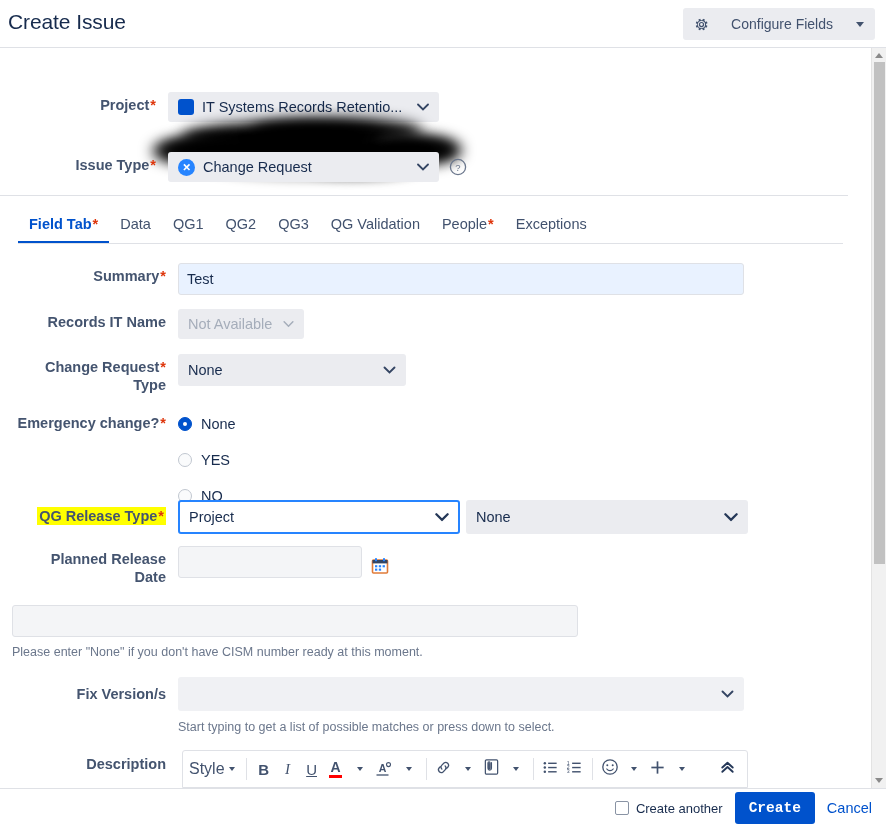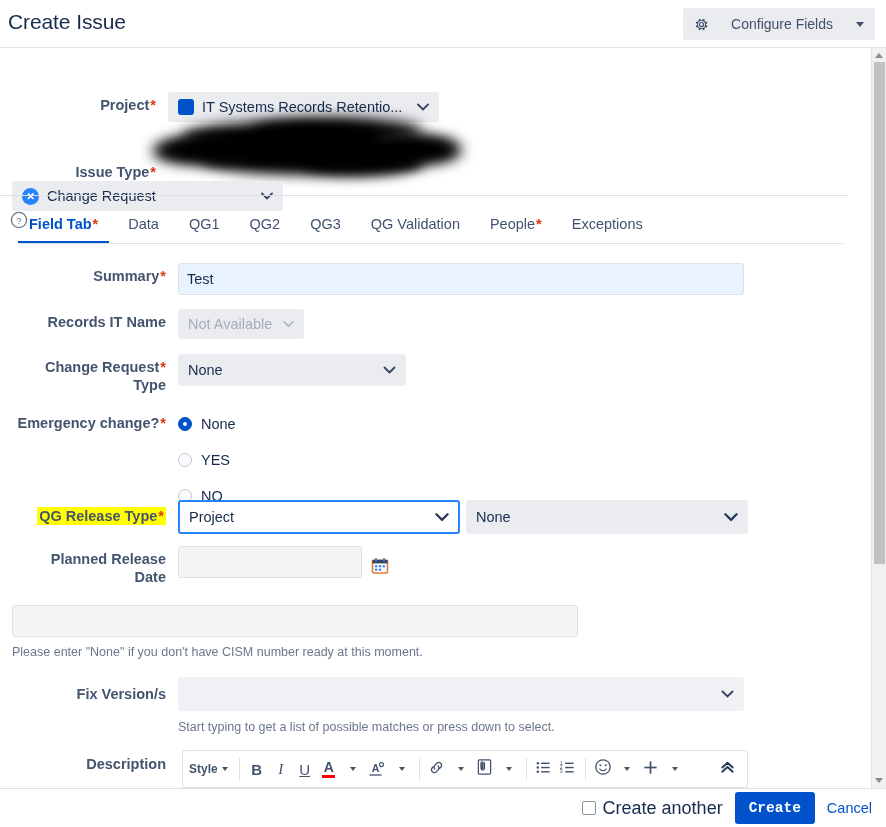--- a/index.html
+++ b/index.html
@@ -107,21 +107,21 @@
 
   
   .divider {
     position: absolute; left: 0; top: 147px;
     width: 848px; height: 1px; background: #dfe1e6;
   }
 
   
   .tabs {
     position: absolute; left: 18px; top: 168px;
-    display: flex; align-items: flex-end; gap: 8px;
+    display: flex; align-items: flex-end; gap: 0;
   }
   .tab {
     font-size: 14.5px; color: #42526e;
     padding: 0 11px 9px 11px;
     cursor: pointer; white-space: nowrap;
     border-bottom: 2px solid transparent;
   }
   .tab.active { color: #0052cc; font-weight: bold; border-bottom-color: #0052cc; }
   .tabs-rule {
     position: absolute; left: 18px; top: 195px;
@@ -152,21 +152,21 @@
     background: #ffffff;
     display: flex; align-items: center;
   }
   .tb-sep { width: 1px; height: 22px; background: #dfe1e6; margin: 0 5px; }
   .tb-btn {
     min-width: 24px; height: 26px;
     display: flex; align-items: center; justify-content: center;
     cursor: pointer; color: #42526e; gap: 2px;
     padding: 0 3px; border-radius: 3px;
   }
-  .tb-btn.style-btn { font-size: 12px; padding: 0 6px; gap: 4px; font-weight: bold; }
+  .tb-btn.style-btn { font-size: 16px; padding: 0 6px; gap: 4px; }
   .tb-chev {
     width: 0; height: 0;
     border-left: 3.5px solid transparent;
     border-right: 3.5px solid transparent;
     border-top: 4.5px solid #42526e;
   }
   .tb-collapse { margin-left: auto; margin-right: 8px; }
 
   
   .footer {
@@ -176,21 +176,21 @@
     border-top: 1px solid #dfe1e6;
     display: flex; align-items: center; justify-content: flex-end;
     gap: 12px; padding-right: 14px;
   }
   .create-another { display: flex; align-items: center; gap: 7px; cursor: pointer; }
   .checkbox {
     width: 14px; height: 14px;
     border: 1px solid #8993a4; border-radius: 2px;
     background: #ffffff; flex: none;
   }
-  .cb-label { font-size: 18px; color: #172b4d; }
+  .cb-label { font-size: 13px; color: #172b4d; }
   .btn-create {
     background: #0052cc; color: #ffffff;
     border: none; border-radius: 3px;
     height: 32px; padding: 0 14px;
     font-size: 14.5px; font-weight: bold; cursor: pointer;
     font-family: Liberation Mono, monospace;
   }
   .link-cancel {
     font-size: 14.5px; color: #0052cc;
     cursor: pointer; text-decoration: none;
@@ -249,21 +249,21 @@
   <div class="redaction">
     <div class="blob" style="left:10px;  top:16px; width:290px; height:34px;"></div>
     <div class="blob" style="left:30px;  top:6px;  width:200px; height:30px;"></div>
     <div class="blob" style="left:100px; top:2px;  width:170px; height:26px;"></div>
     <div class="blob" style="left:50px;  top:30px; width:220px; height:28px;"></div>
     <div class="blob" style="left:0px;   top:22px; width:90px;  height:26px;"></div>
     <div class="blob" style="left:230px; top:20px; width:80px;  height:28px;"></div>
     <div class="blob" style="left:150px; top:34px; width:120px; height:24px;"></div>
   </div>
 
-  <div class="field-row" style="left:0; top:111px; width:500px;flex-direction:column;">
+  <div class="field-row" style="left:0; top:104px; width:500px;">
     <div class="flabel" style="width:156px;">
       <span>Issue Type</span><span class="req">*</span>
     </div>
     <div class="ctrl-select" style="margin-left:12px; width:271px;">
       <span style="margin-right:8px;display:flex;">
         <svg width="17" height="17" viewBox="0 0 16 16">
           <circle cx="8" cy="8" r="8" fill="#2684ff"></circle>
           <path d="M5 5.6l1.1-1.1 5.3 5.3-1.1 1.1z" fill="#fff"></path>
           <path d="M10.3 4.5l1.1 1.1-5.3 5.3-1.1-1.1z" fill="#fff"></path>
         </svg>

